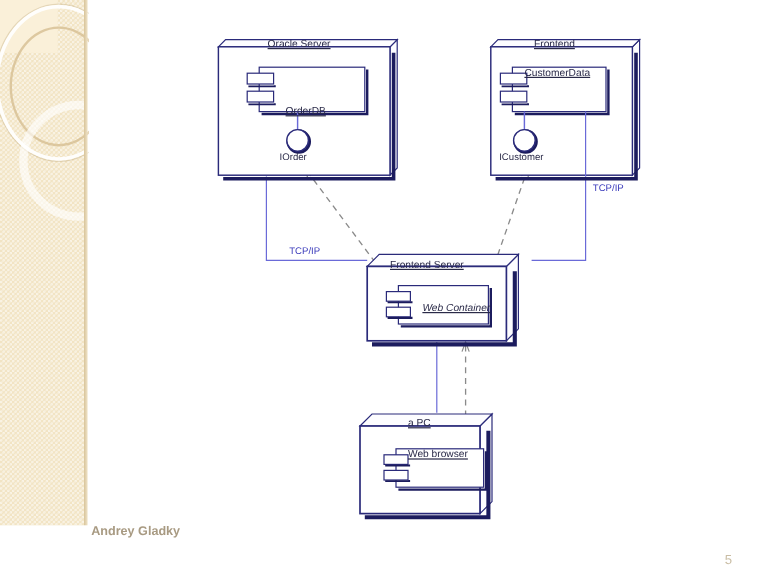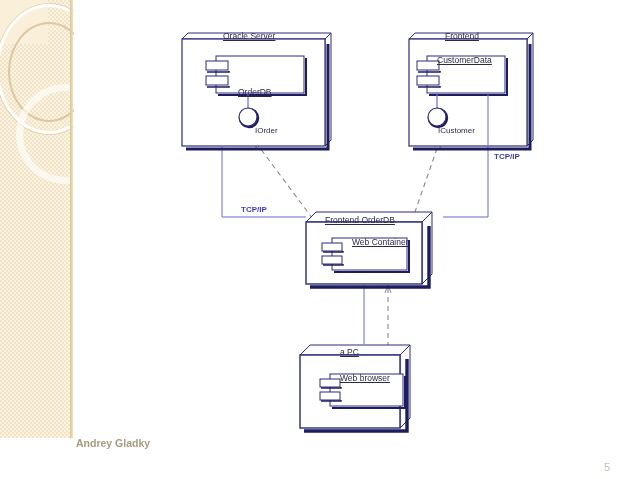--- a/index.html
+++ b/index.html
@@ -37,22 +37,22 @@
   
   #canvas{position:absolute;left:0;top:0;width:638px;height:479px;}
   svg{position:absolute;left:0;top:0;}
 
   .node-label,.comp-label,.iface-label,.link-label{
     position:absolute;font-family:"Liberation Sans",sans-serif;
     white-space:nowrap;
   }
   .node-label{font-size:8.5px;color:#2a2a48;text-decoration:underline;}
   .comp-label{font-size:8.5px;color:#2a2a48;text-decoration:underline;}
-  .iface-label{font-size:8px;color:#2a2a48;margin-left:22px;}
-  .link-label{font-size:8px;color:#3b3bbb;font-weight:bold;}
+  .iface-label{font-size:8px;color:#2a2a48;}
+  .link-label{font-size:8px;color:#3b3bbb;font-weight:normal;}
 </style>
 </head>
 <body>
 
 <div id="slide">
 
   <div id="deco">
     <div class="band-base"></div>
     <div class="band-check"></div>
     <div class="band-top"></div>
@@ -166,22 +166,22 @@
     </svg>
 
     <div class="node-label" style="left:223px;top:31px;">Oracle Server</div>
     <div class="comp-label" style="left:238px;top:55px;margin-top:32px;">OrderDB</div>
     <div class="iface-label" style="left:233px;top:126px;">IOrder</div>
 
     <div class="node-label" style="left:445px;top:31px;">Frontend</div>
     <div class="comp-label" style="left:437px;top:55px;text-decoration:underline;">CustomerData</div>
     <div class="iface-label" style="left:416px;top:126px;text-align:right;">ICustomer</div>
 
-    <div class="node-label" style="left:325px;top:215px;">Frontend OrderDB</div>
-    <div class="comp-label" style="left:352px;top:237px;">Web Container</div>
+    <div class="node-label" style="left:325px;top:215px;">Frontend Server</div>
+    <div class="comp-label" style="left:352px;top:251px;font-style:italic;">Web Container</div>
 
     <div class="node-label" style="left:340px;top:347px;">a PC</div>
     <div class="comp-label" style="left:340px;top:373px;">Web browser</div>
 
     <div class="link-label" style="left:241px;top:205px;">TCP/IP</div>
     <div class="link-label" style="left:494px;top:152px;">TCP/IP</div>
   </div>
 
   <div id="footer">
     <div>Andrey Gladky</div>

